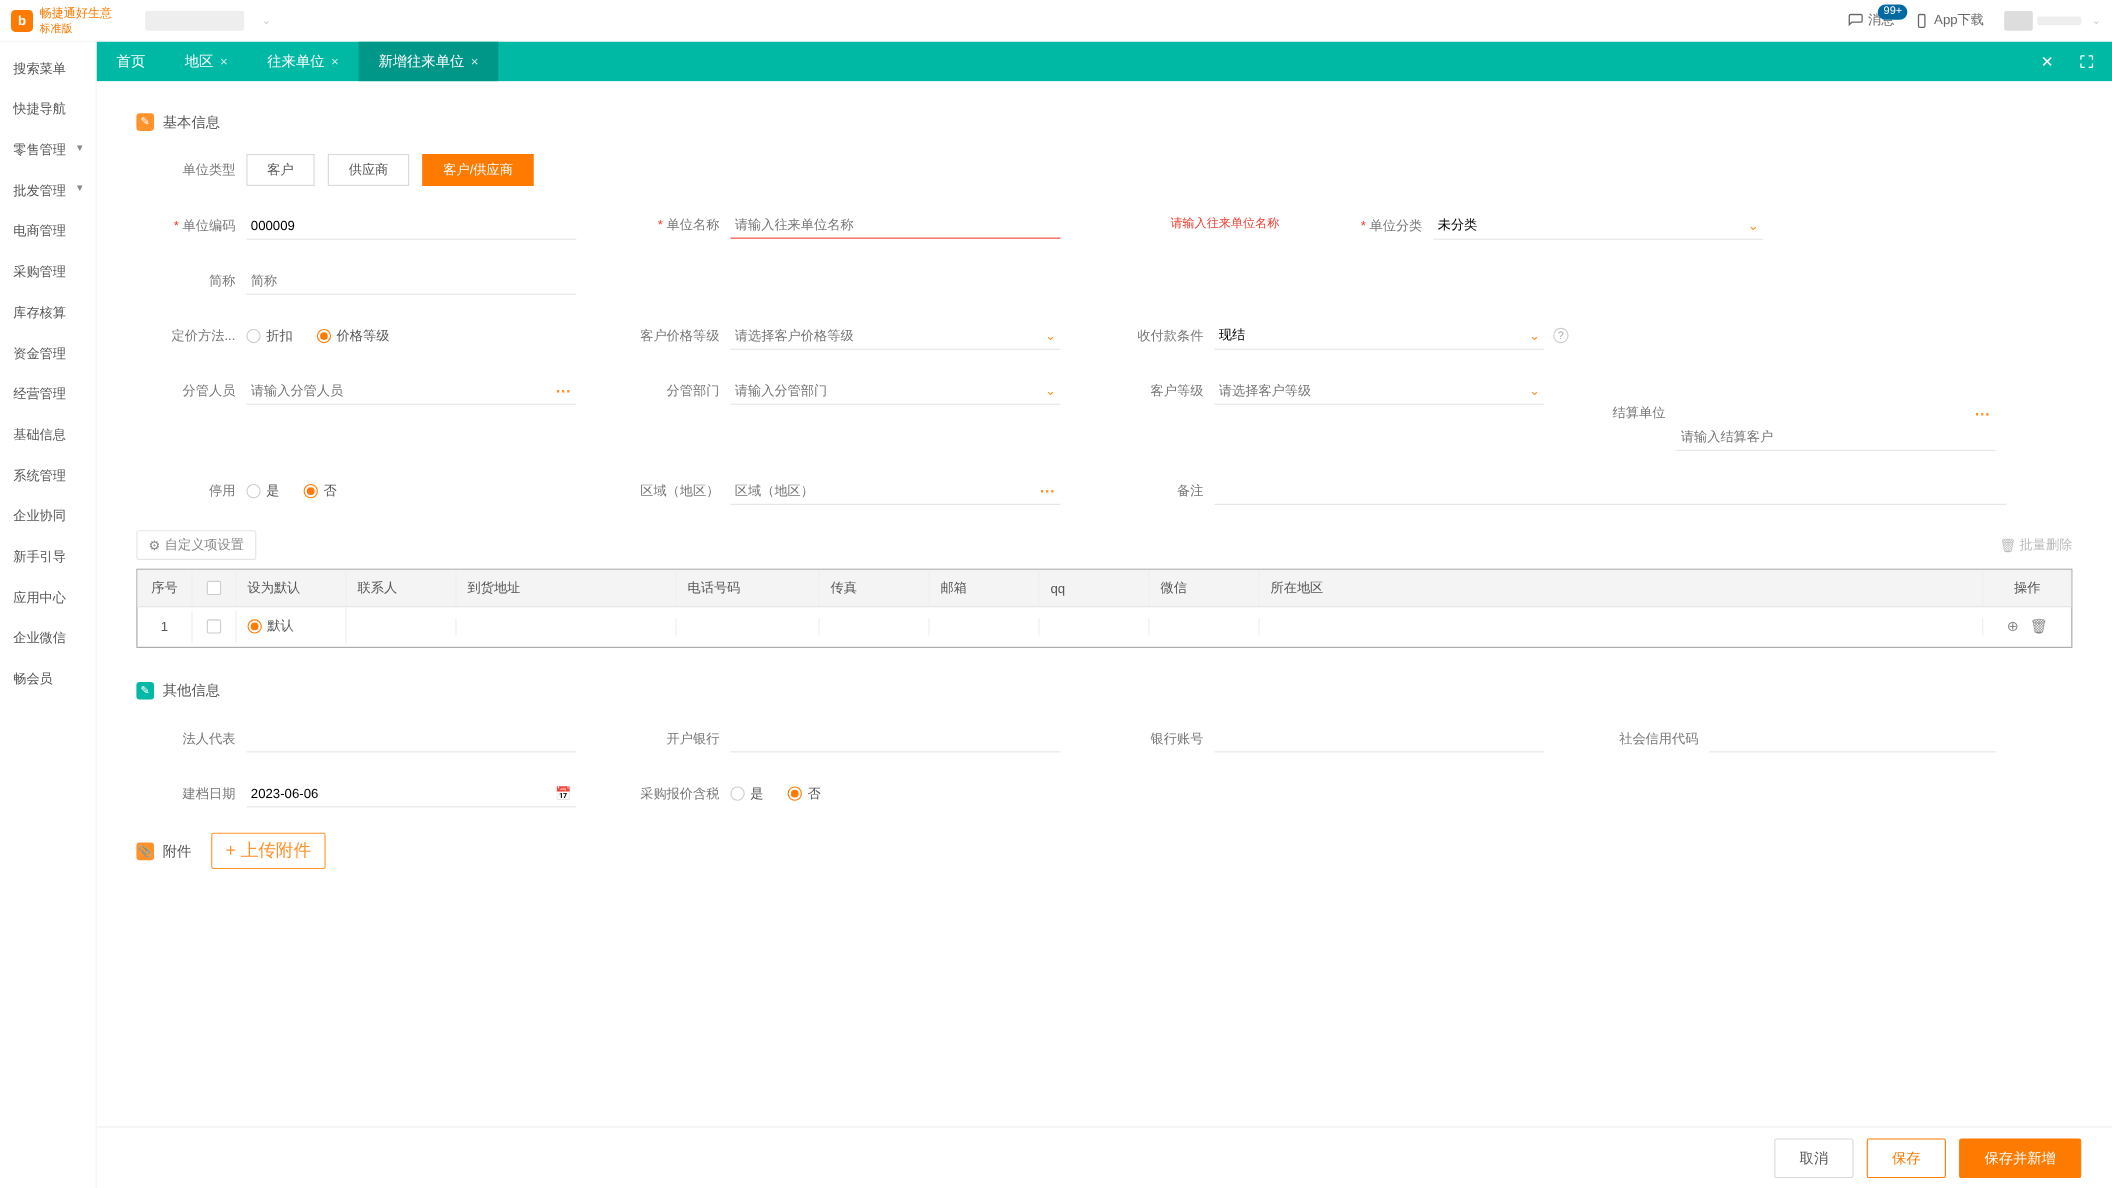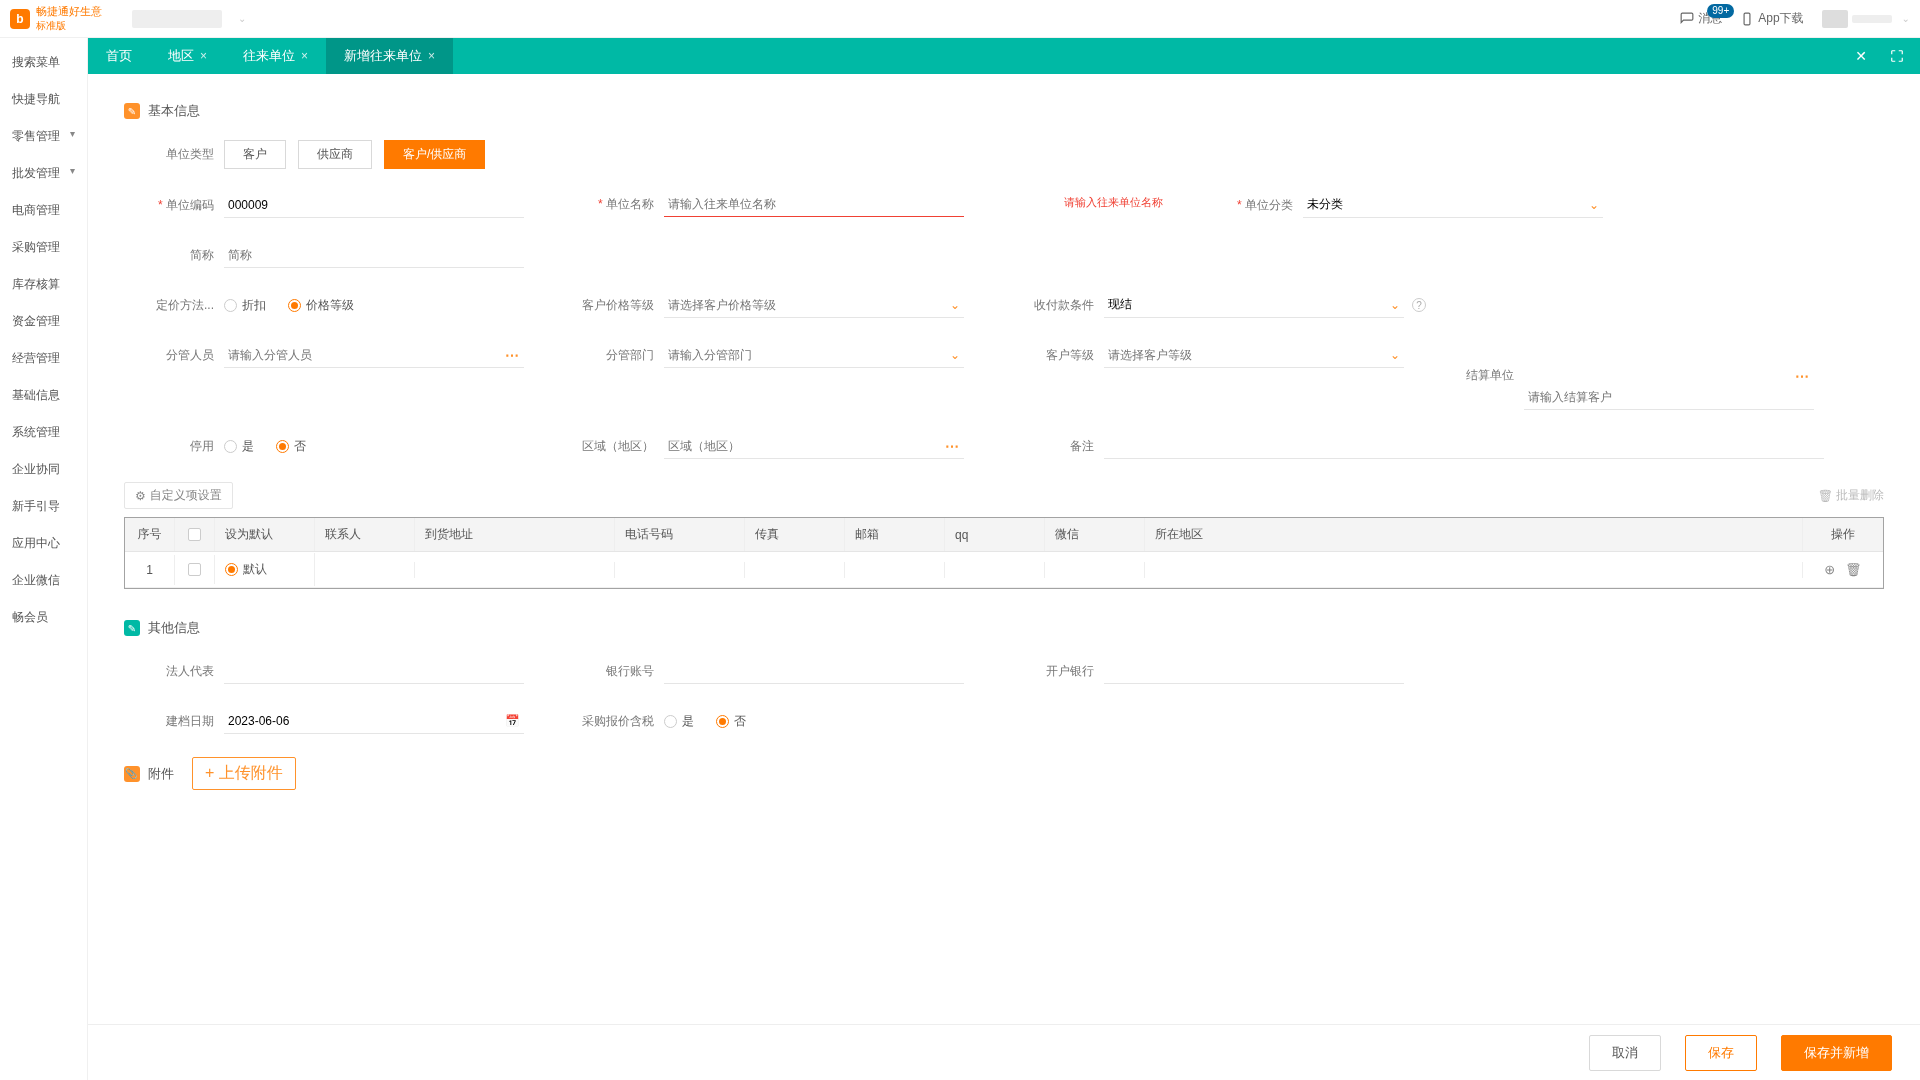--- a/index.html
+++ b/index.html
@@ -68,21 +68,21 @@
 .gc-phone{width:130px}
 .gc-fax{width:100px}
 .gc-email{width:100px}
 .gc-qq{width:100px}
 .gc-wx{width:100px}
 .gc-region{width:560px;flex:1}
 .gc-op{width:80px;justify-content:center;gap:10px}
 .chk{width:13px;height:13px;border:1px solid #ccc;background:#fff;cursor:pointer;border-radius:2px}
 .op-icon{cursor:pointer;color:#888;font-size:13px}
 .upload-btn{border:1px solid #ff922b;color:#ff922b;background:#fff;padding:5px 12px;cursor:pointer;font-size:16px;border-radius:2px}
-.footer{position:fixed;bottom:0;left:88px;right:0;height:56px;background:#fff;border-top:1px solid #eee;display:flex;align-items:center;justify-content:flex-end;padding:0 28px;gap:24px}
+.footer{position:fixed;bottom:0;left:88px;right:0;height:56px;background:#fff;border-top:1px solid #eee;display:flex;align-items:center;justify-content:flex-end;padding:0 28px;gap:12px}
 .f-btn{padding:8px 22px;border:1px solid #d9d9d9;background:#fff;color:#555;cursor:pointer;font-size:13px;border-radius:2px}
 .f-btn.outline{border-color:#ff7a00;color:#ff7a00}
 .f-btn.primary{background:#ff7a00;border-color:#ff7a00;color:#fff}
 .date-icon{position:absolute;right:4px;color:#ff922b;cursor:pointer}
 .icon-svg{width:14px;height:14px;fill:currentColor;vertical-align:middle}
 .grey-chevron{color:#ccc;font-size:10px;margin-left:6px}
 </style>
 </head>
 <body>
 
@@ -399,26 +399,30 @@
         <span class="sec-icon teal">✎</span>
         <span class="sec-title">其他信息</span>
       </div>
 
       <div class="form-row">
         <div class="form-field">
           <div class="field-label">法人代表</div>
           <input class="text-input" style="">
         </div>
         <div class="form-field">
+          <div class="field-label">开户银行</div>
+          <input class="text-input" style="">
+        </div>
+        <div class="form-field">
           <div class="field-label">银行账号</div>
           <input class="text-input" style="">
         </div>
         <div class="form-field">
-          <div class="field-label">开户银行</div>
-          <input class="text-input" style="">
+          <div class="field-label" style="width:110px">社会信用代码</div>
+          <input class="text-input" style="width: 260px;">
         </div>
       </div>
 
       <div class="form-row">
         <div class="form-field">
           <div class="field-label">建档日期</div>
           <div class="select-wrap">
             <input class="text-input" value="2023-06-06" style="">
             <span class="date-icon">📅</span>
           </div>

